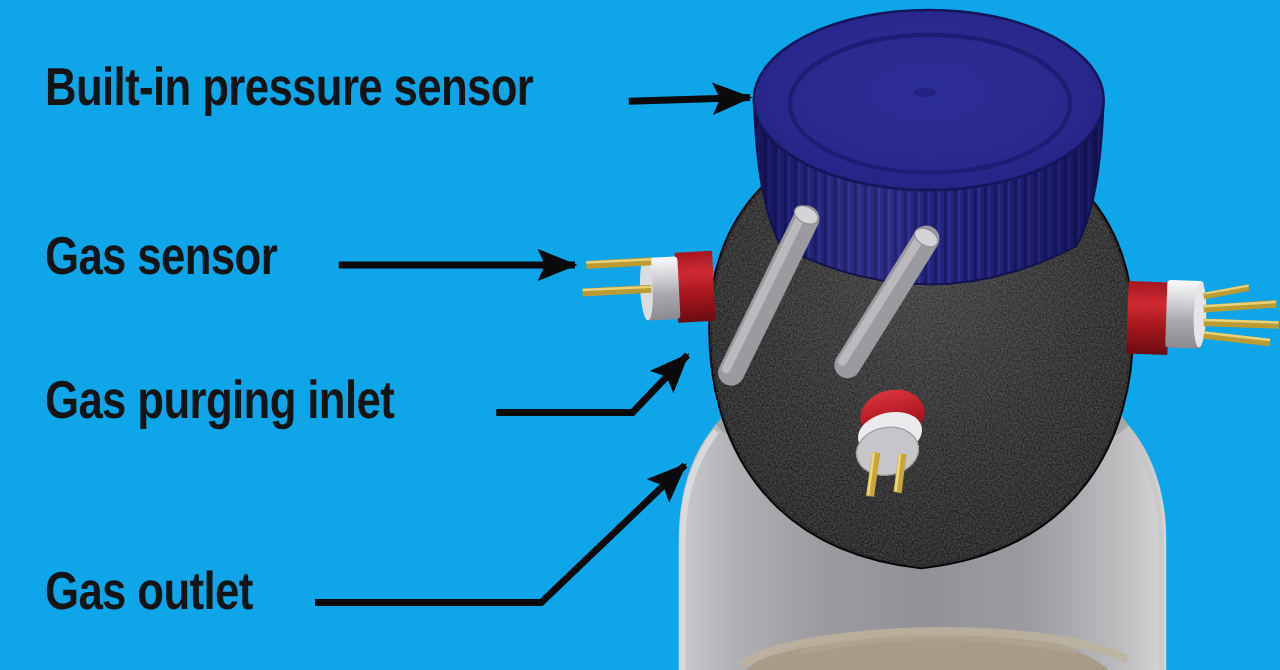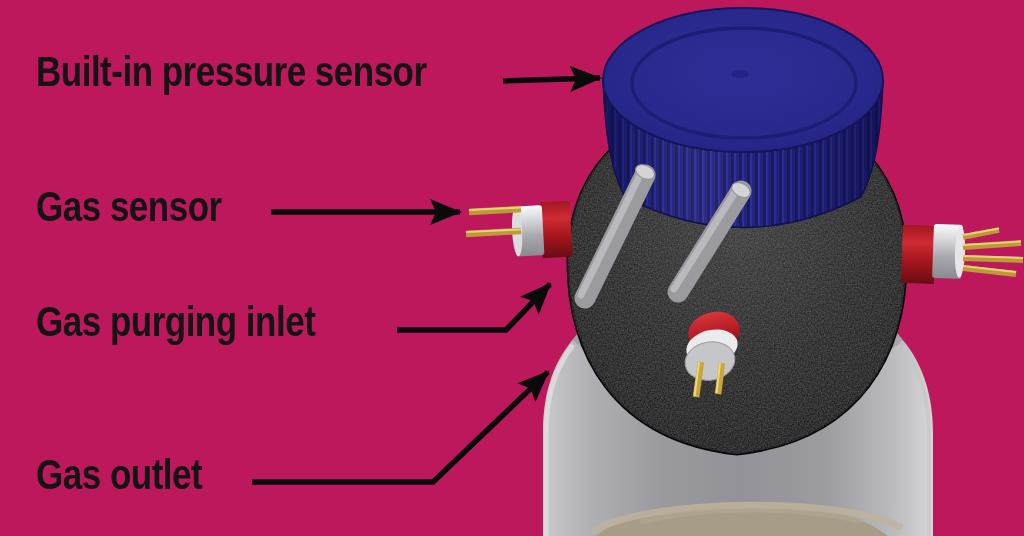--- a/index.html
+++ b/index.html
@@ -1,16 +1,16 @@
 <!DOCTYPE html>
 <html><head>
 <meta charset="utf-8">
 <style>
   html,body{margin:0;padding:0;background:#fff;}
-  #figure{position:relative;width:1024px;height:536px;background:#be185d;overflow:hidden;
+  #figure{position:relative;width:1024px;height:536px;background:#0ea5e9;overflow:hidden;
           font-family:"Liberation Sans",sans-serif;}
   #device-svg{position:absolute;left:0;top:0;}
   .lbl{position:absolute;font-weight:700;font-size:35px;line-height:1.05;color:#141414;
        white-space:nowrap;letter-spacing:-0.5px;transform:scaleY(1.22);transform-origin:left top;}
 </style>
 </head>
 <body>
 
 <div id="figure">
 

